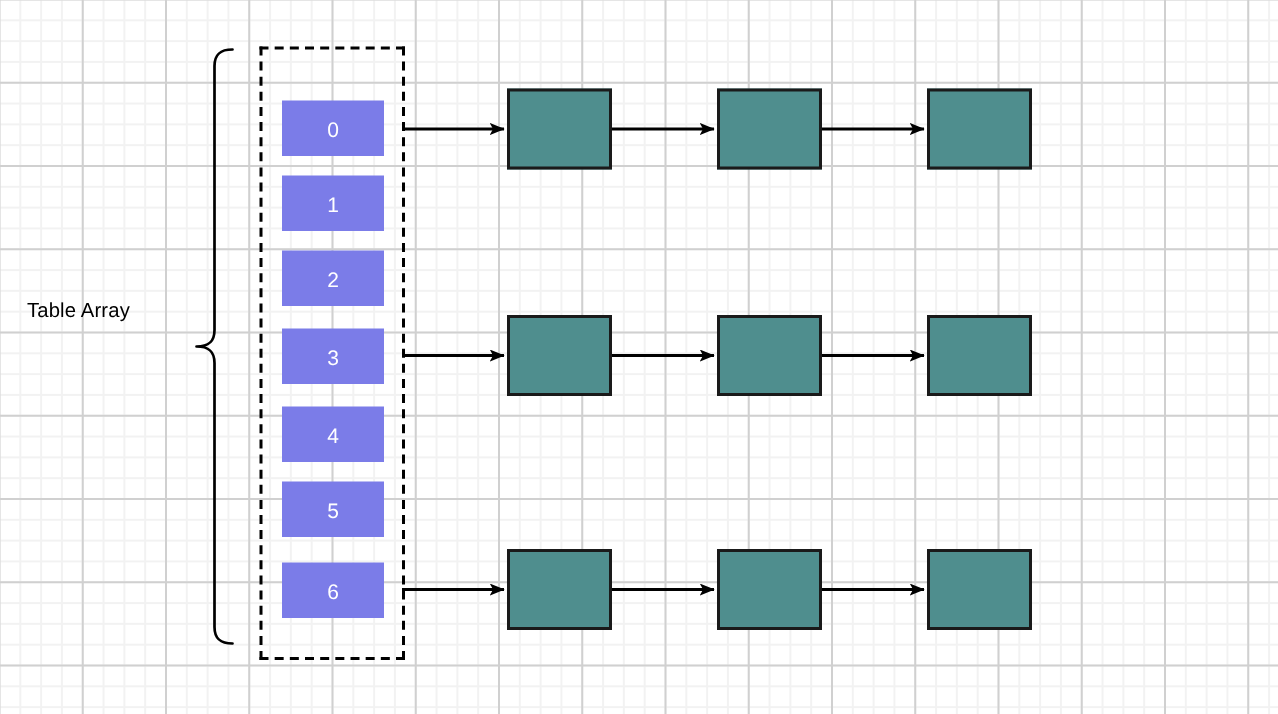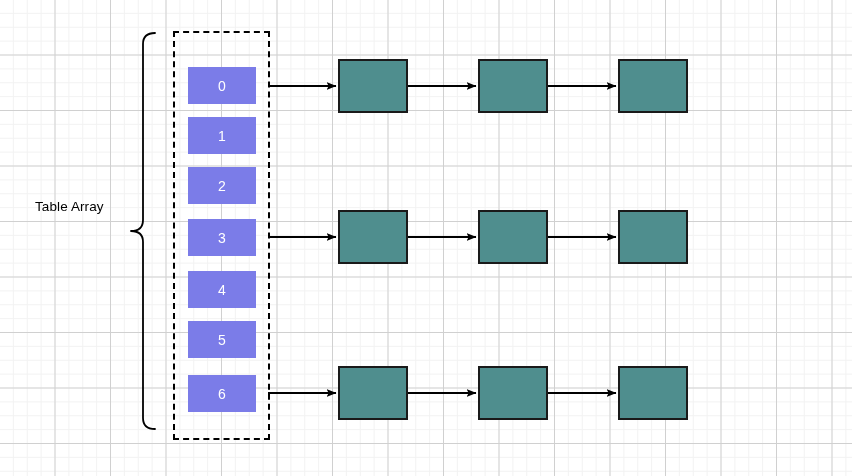--- a/index.html
+++ b/index.html
@@ -30,21 +30,21 @@
   .svg-layer {
     position: absolute;
     left: 0;
     top: 0;
     width: 852px;
     height: 476px;
     pointer-events: none;
   }
   .label-table-array {
     position: absolute;
-    left: 35px;
+    left: 18px;
     top: 199px;
     font-size: 13.5px;
     color: #000000;
     white-space: nowrap;
     letter-spacing: 0.1px;
   }
   .dashed-container {
     position: absolute;
     left: 173px;
     top: 31px;

